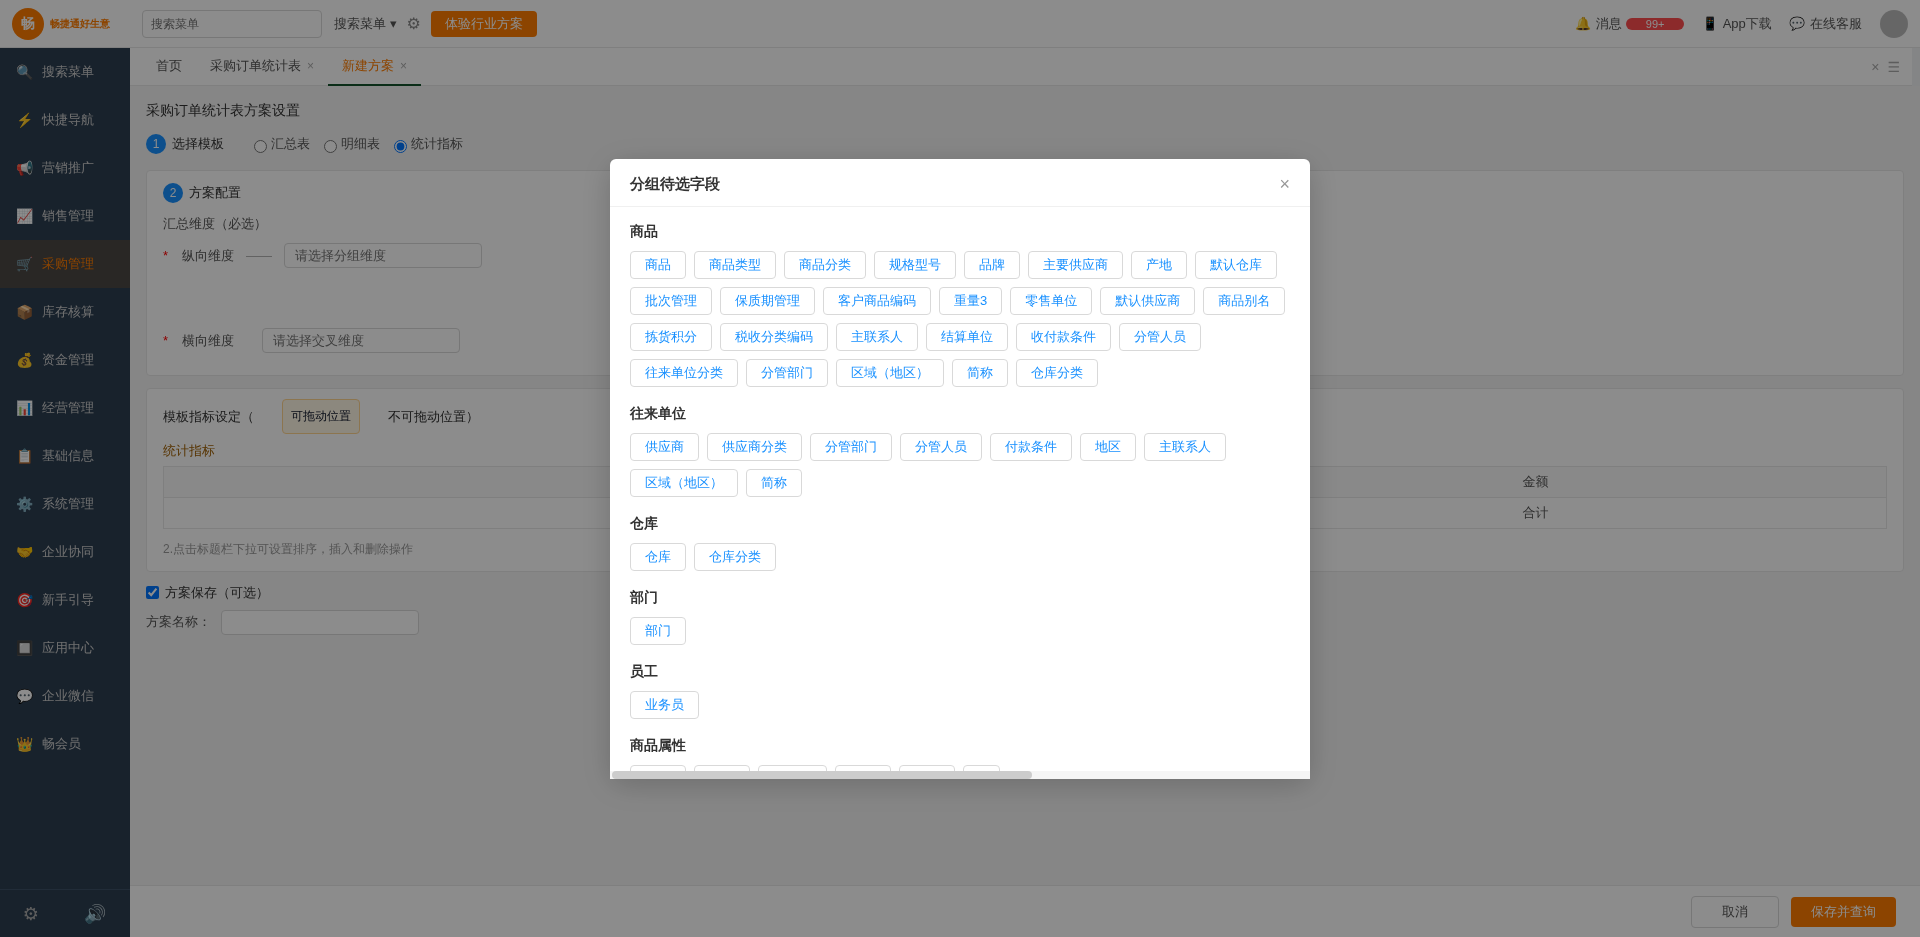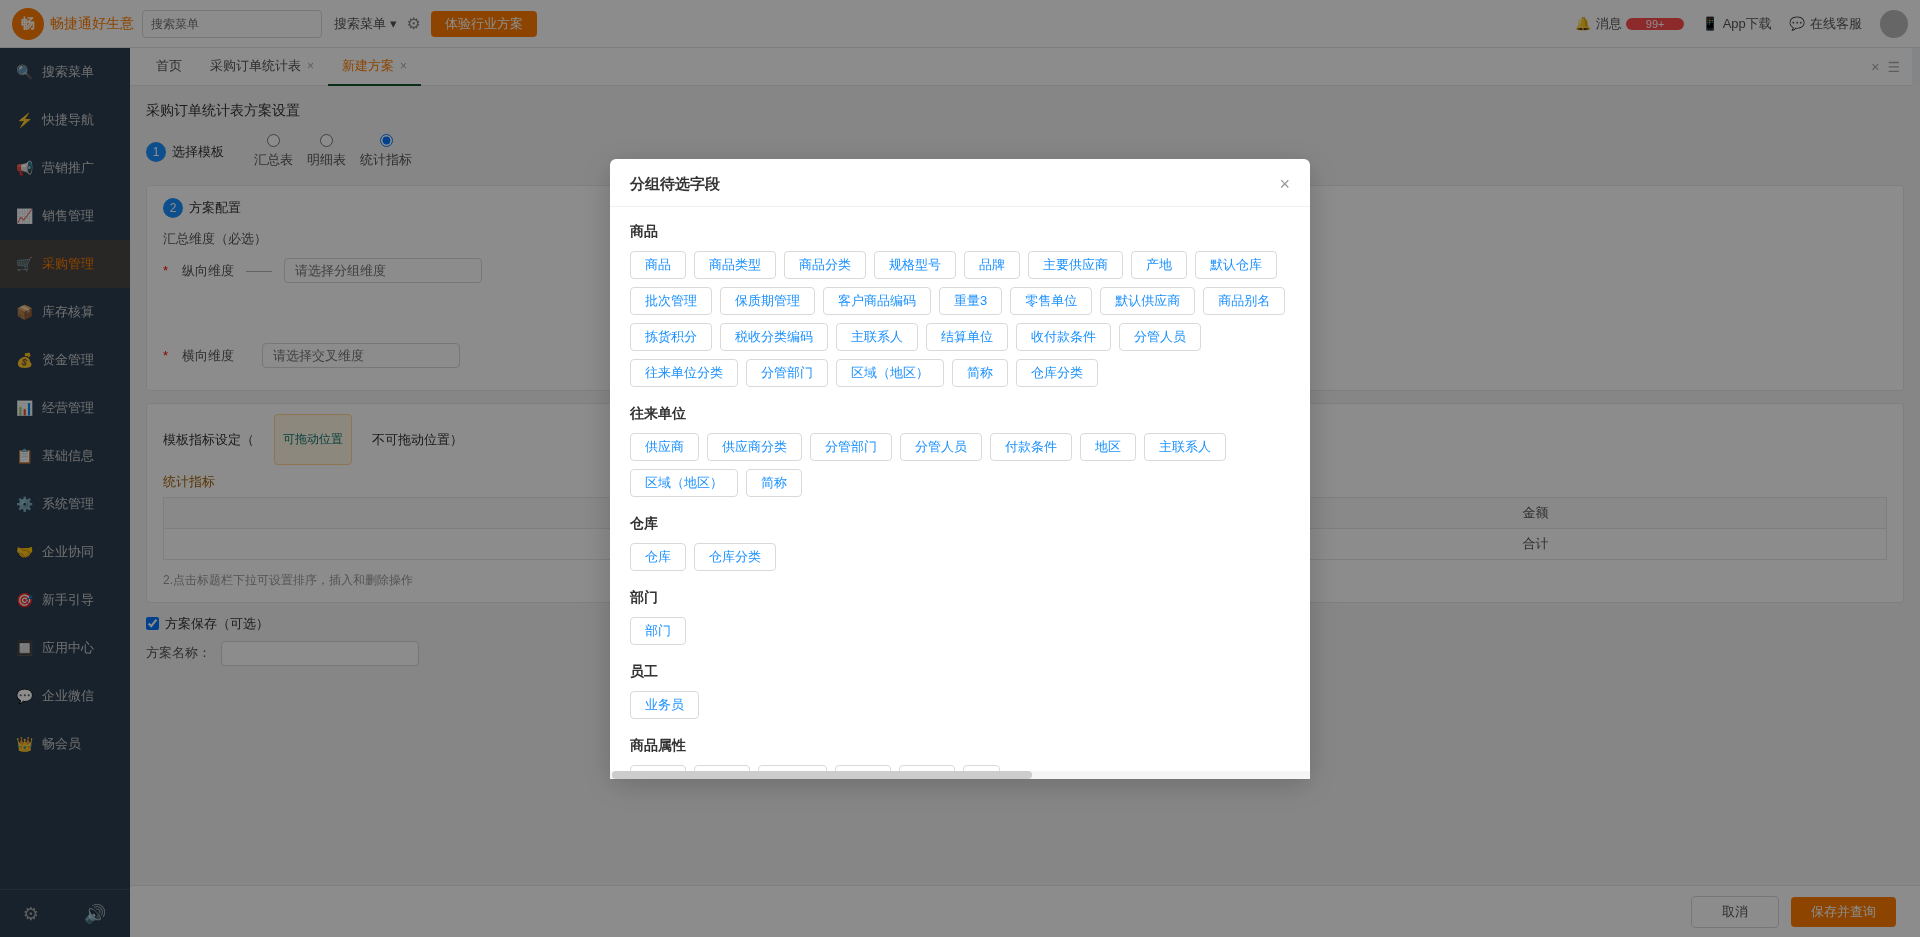--- a/index.html
+++ b/index.html
@@ -23,21 +23,21 @@
       align-items: center;
       gap: 6px;
     }
     .logo-icon {
       width: 32px; height: 32px;
       background: #ff7d00;
       border-radius: 50%;
       display: flex; align-items: center; justify-content: center;
       color: #fff; font-weight: bold; font-size: 14px;
     }
-    .logo-text { color: #ff7d00; font-weight: normal; font-size: 14px; line-height: 1.2; }
+    .logo-text { color: #ff7d00; font-weight: bold; font-size: 10px; line-height: 1.2; }
     .top-search {
       flex: 0 0 180px;
       height: 28px;
       border: 1px solid #d9d9d9;
       border-radius: 4px;
       padding: 0 8px;
       font-size: 12px;
       outline: none;
     }
     .top-actions {
@@ -200,21 +200,21 @@
     .step-num {
       width: 20px; height: 20px;
       background: #1890ff;
       color: #fff;
       border-radius: 50%;
       font-size: 12px;
       display: flex; align-items: center; justify-content: center;
     }
     .step-label { font-size: 13px; color: #333; }
     .step-radio-group { display: flex; align-items: center; gap: 14px; margin-left: 10px; }
-    .step-radio { display: flex; align-items: center; gap: 4px; font-size: 13px; color: #555; cursor: pointer; flex-direction: column; }
+    .step-radio { display: flex; align-items: flex-end; gap: 4px; font-size: 13px; color: #555; cursor: pointer; }
 
     
     .section2 {
       background: #fff;
       border: 1px solid #e8e8e8;
       border-radius: 4px;
       padding: 12px 16px;
       margin-bottom: 12px;
     }
     .form-row { display: flex; align-items: center; gap: 12px; margin-bottom: 10px; font-size: 13px; }
@@ -233,28 +233,28 @@
 
     
     .indicator-section {
       background: #fff;
       border: 1px solid #e8e8e8;
       border-radius: 4px;
       padding: 10px 16px;
       margin-bottom: 12px;
     }
     .indicator-title-bar {
-      display: flex; align-items: center; gap: 20px; font-size: 13px; color: #333; margin-bottom: 8px;
+      display: flex; align-items: center; gap: 28px; font-size: 13px; color: #333; margin-bottom: 8px;
     }
     .indicator-badge {
       background: #fff7e6;
       border: 1px solid #ffd591;
-      color: #0f766e;
-      border-radius: 4px;
-      padding: 16px 8px;
+      color: #0f172a;
+      border-radius: 4px;
+      padding: 8px 8px;
       font-size: 12px;
     }
 
     
     .stat-table {
       width: 100%;
       border-collapse: collapse;
       font-size: 13px;
     }
     .stat-table th, .stat-table td {

